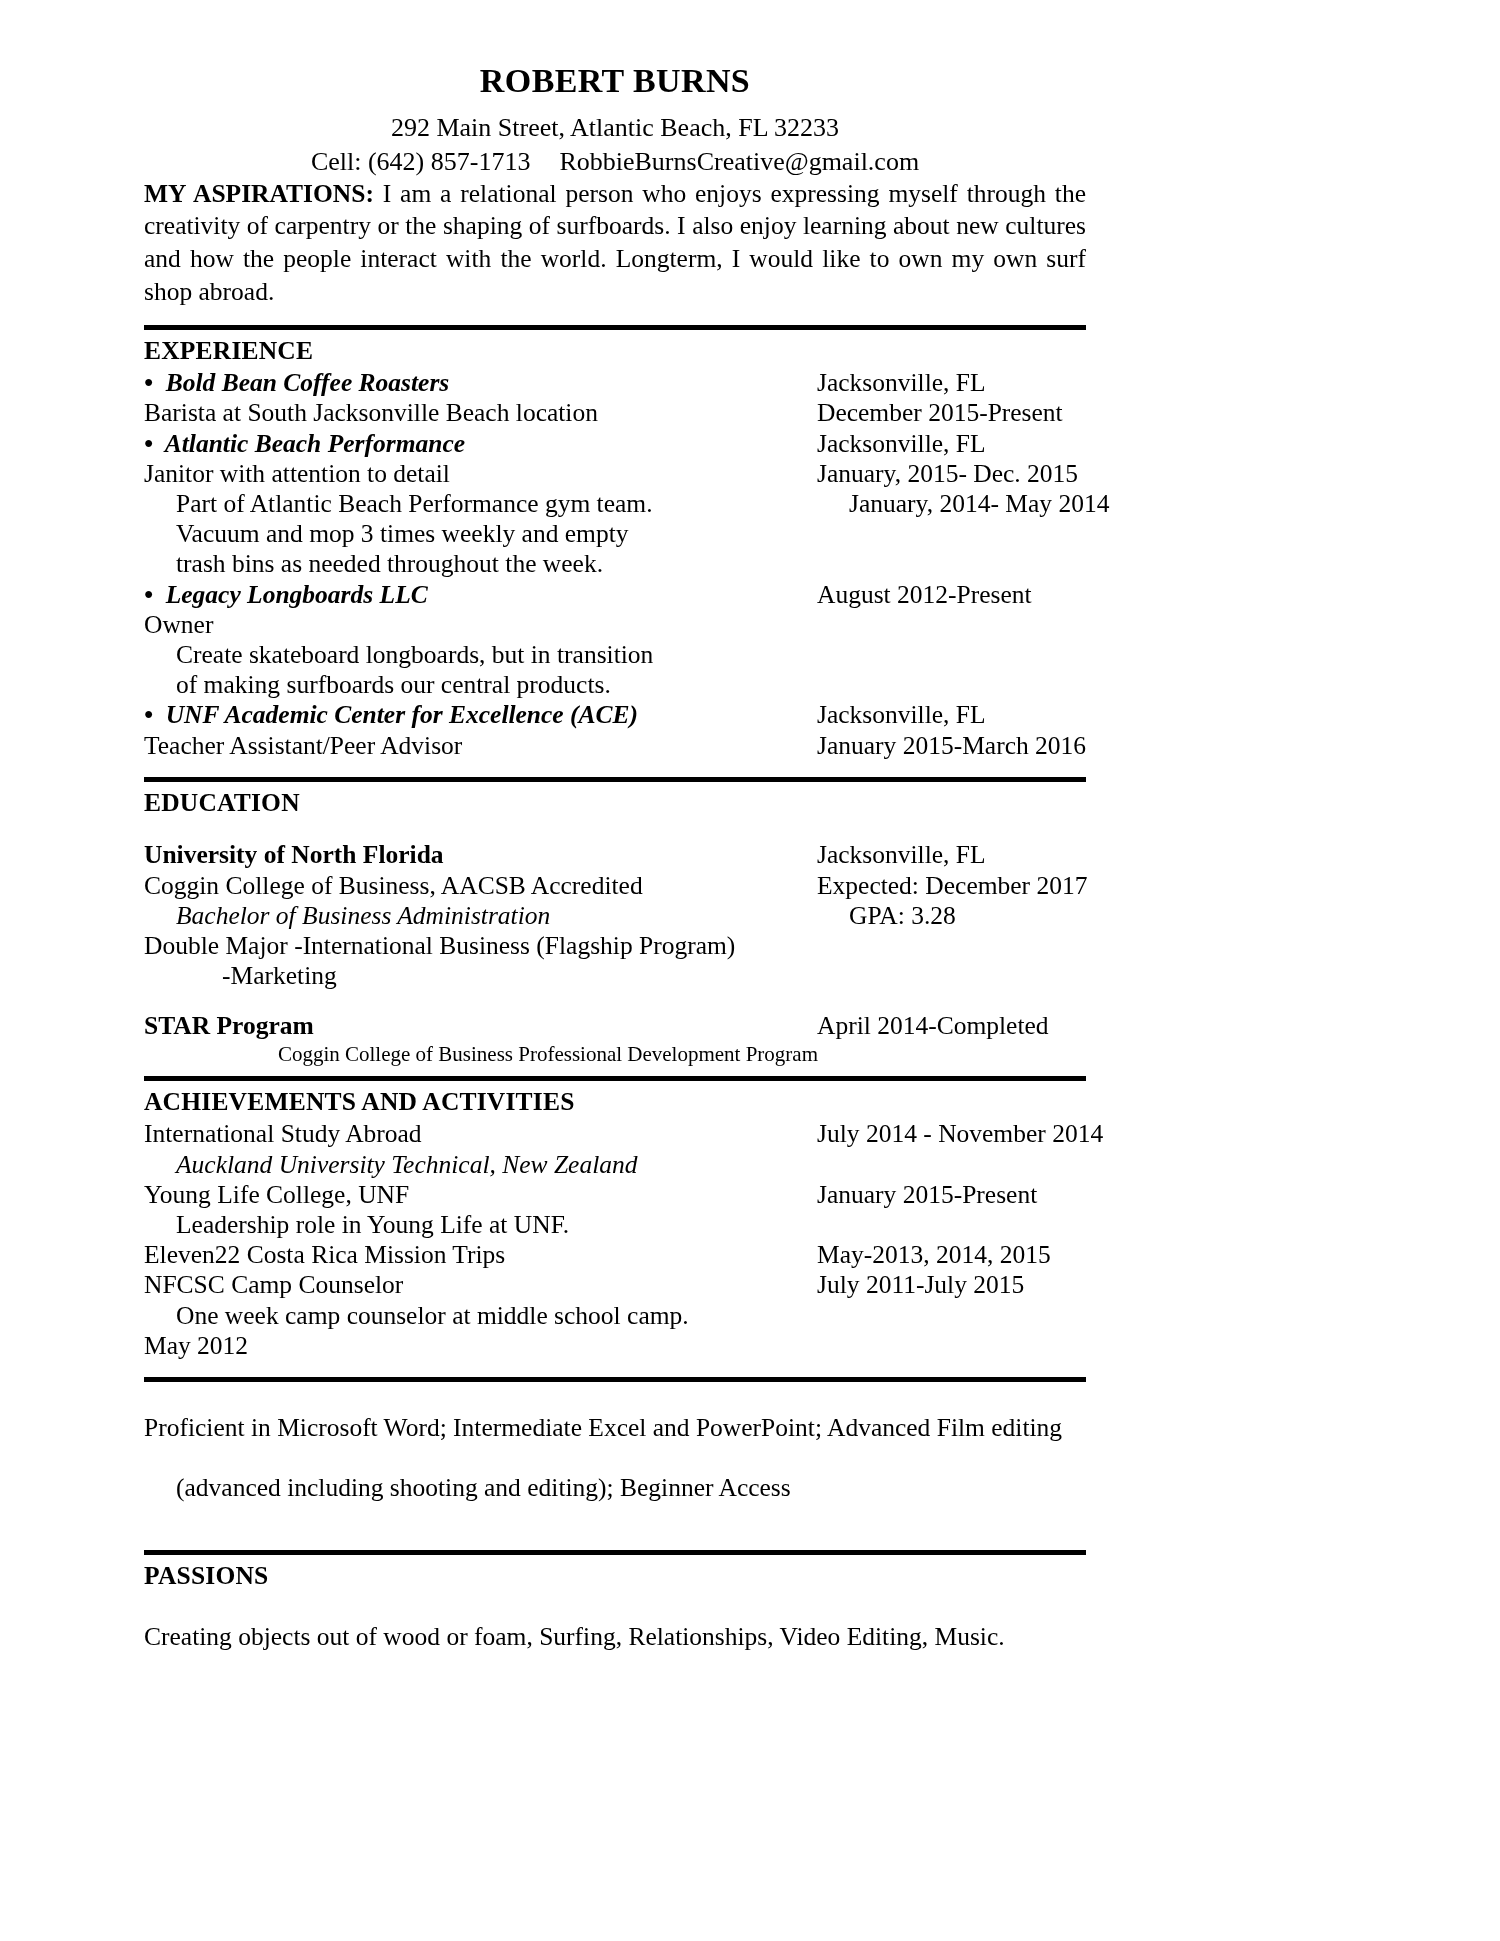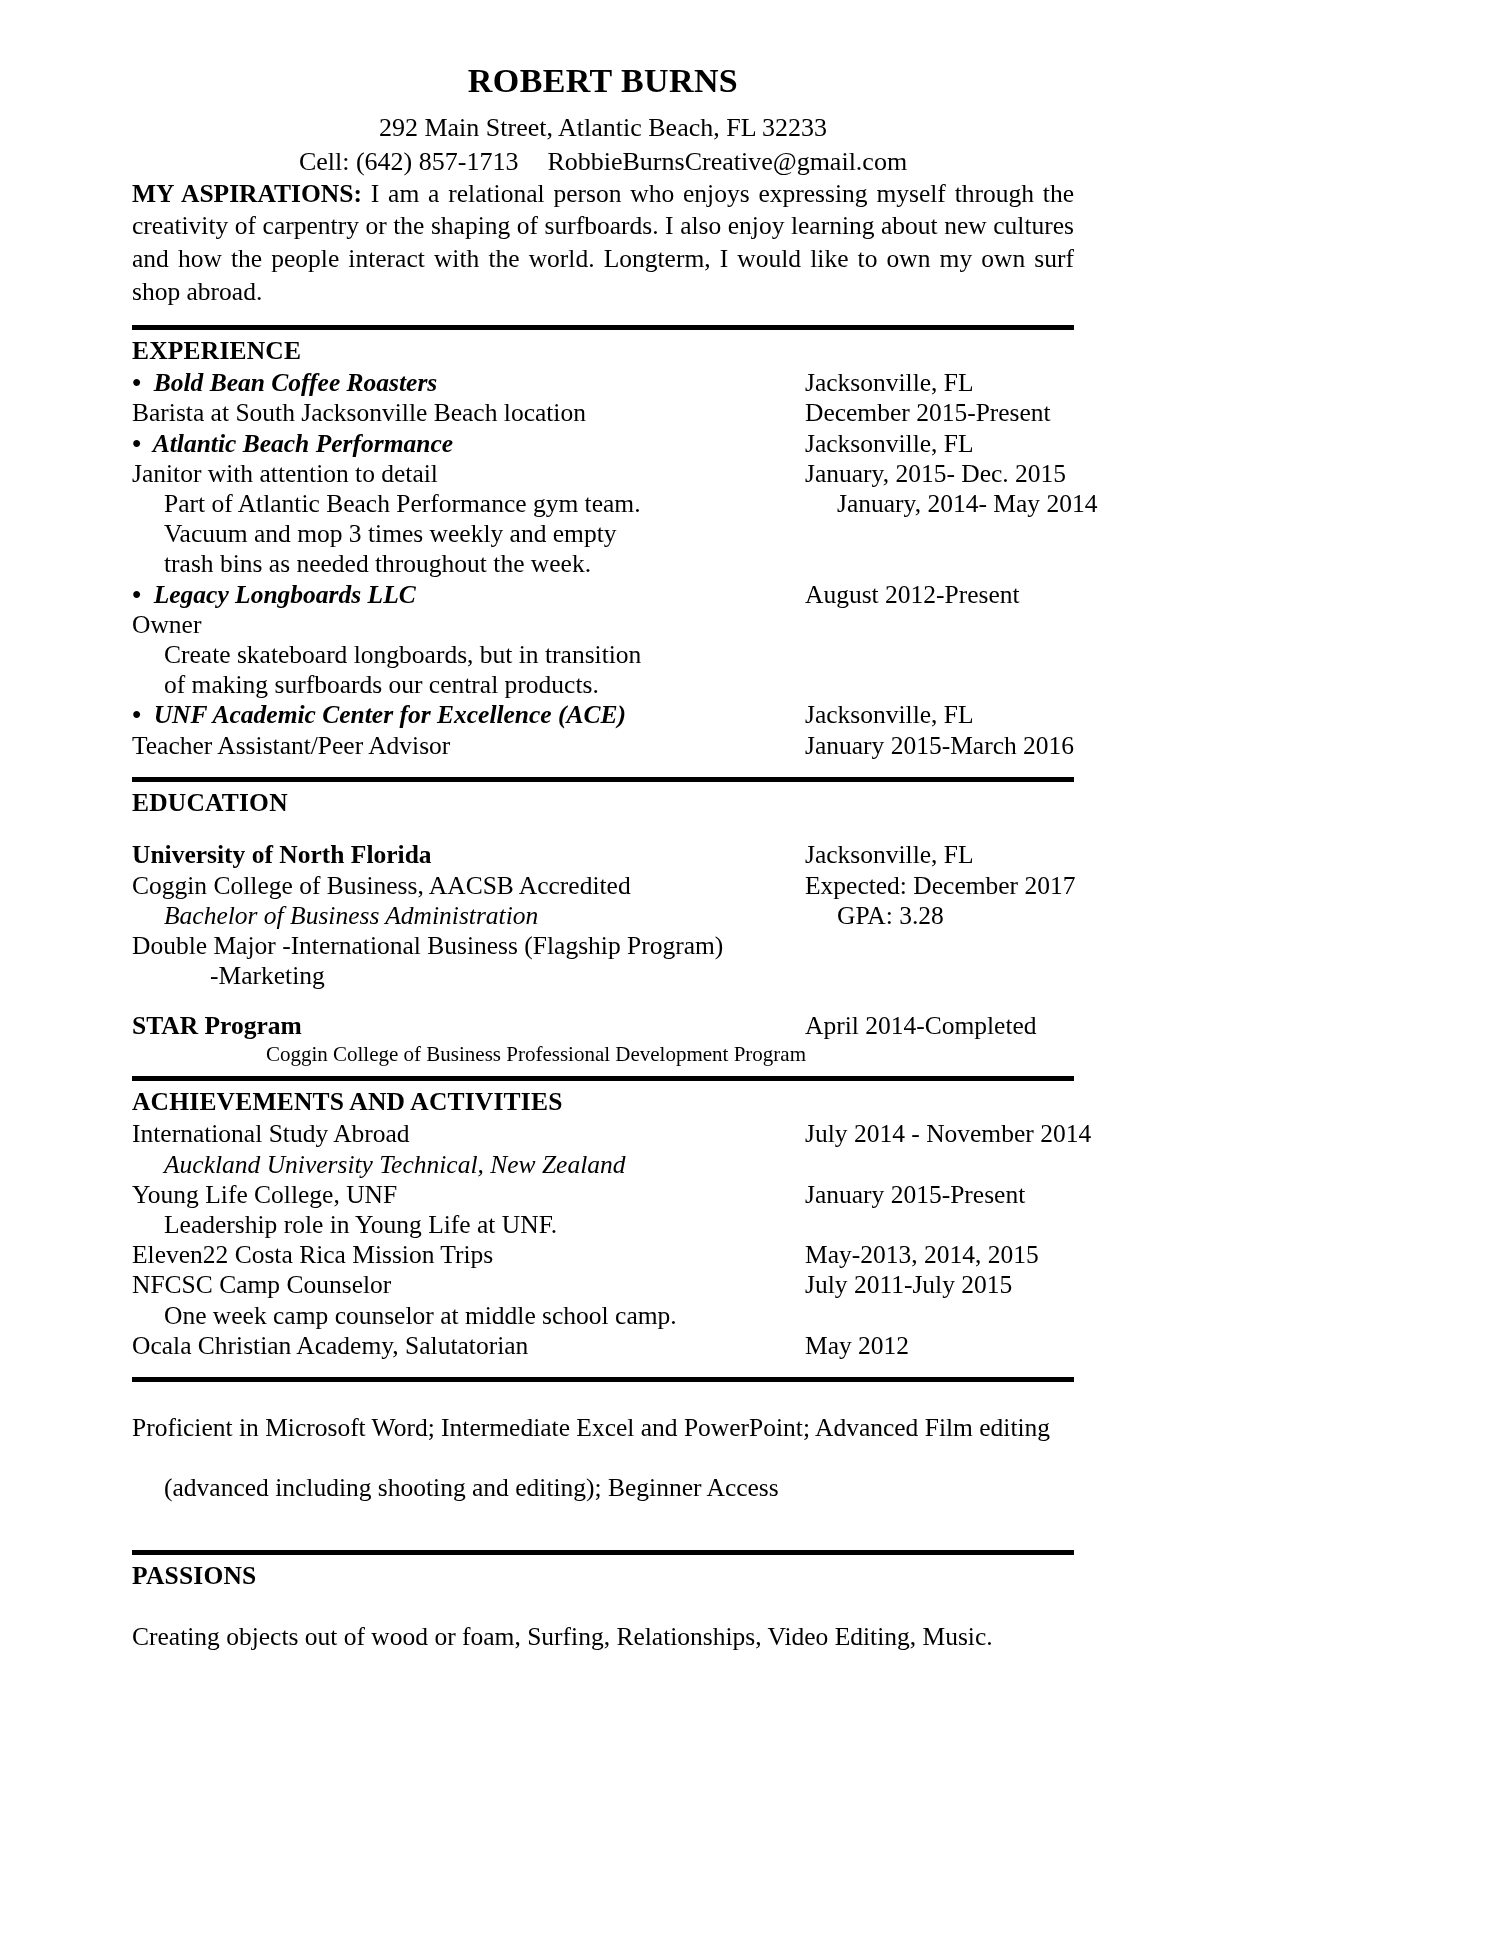--- a/index.html
+++ b/index.html
@@ -17,21 +17,21 @@
   .page {
     position: relative;
     width: 1500px;
     height: 1941px;
     background: #ffffff;
     box-sizing: border-box;
     padding: 0;
   }
   .sheet {
     position: absolute;
-    left: 132px;
+    left: 144px;
     top: 0;
     width: 942px;
   }
 
   
   .header {
     text-align: center;
     padding-top: 62px;
   }
   .name {
@@ -264,21 +264,20 @@
         </div>
         <div class="row">
           <div class="col-left">NFCSC Camp Counselor</div>
           <div class="col-right">July 2011-July 2015</div>
         </div>
         <div class="row">
           <div class="col-left  indent1">One week camp counselor at middle school camp.</div>
           <div class="col-right"></div>
         </div>
         <div class="row">
-          <div class="col-left">Ocala Christian Academy, Salutatorian</div>
           <div class="col-right">May 2012</div>
         </div>
       </div>
 
     <div class="rule-wrap">
       <hr class="rule">
     </div>
     <div class="para">
       <div>Proficient in Microsoft Word; Intermediate Excel and PowerPoint; Advanced Film editing</div>
       <div class="indent1">(advanced including shooting and editing); Beginner Access</div>

